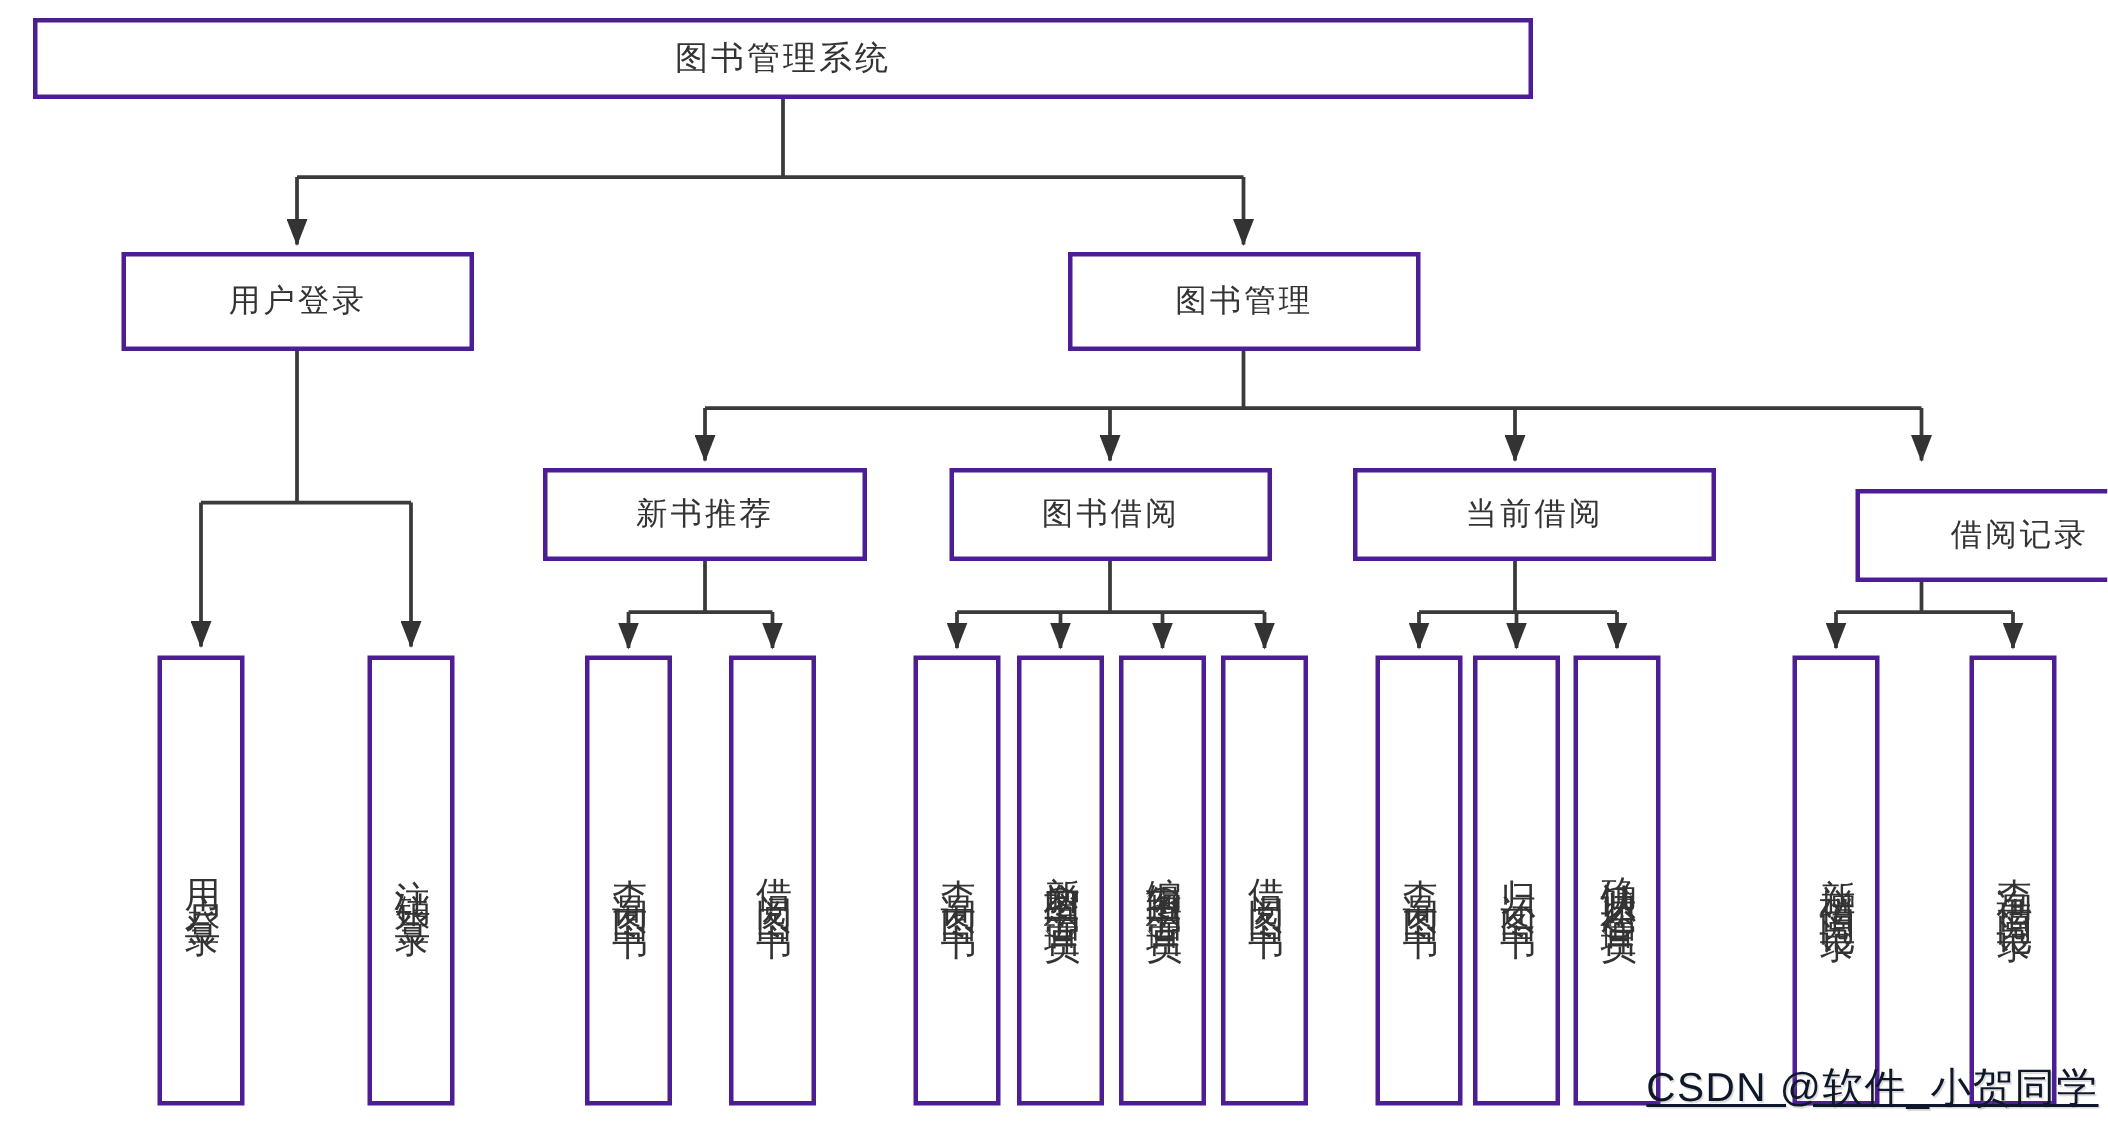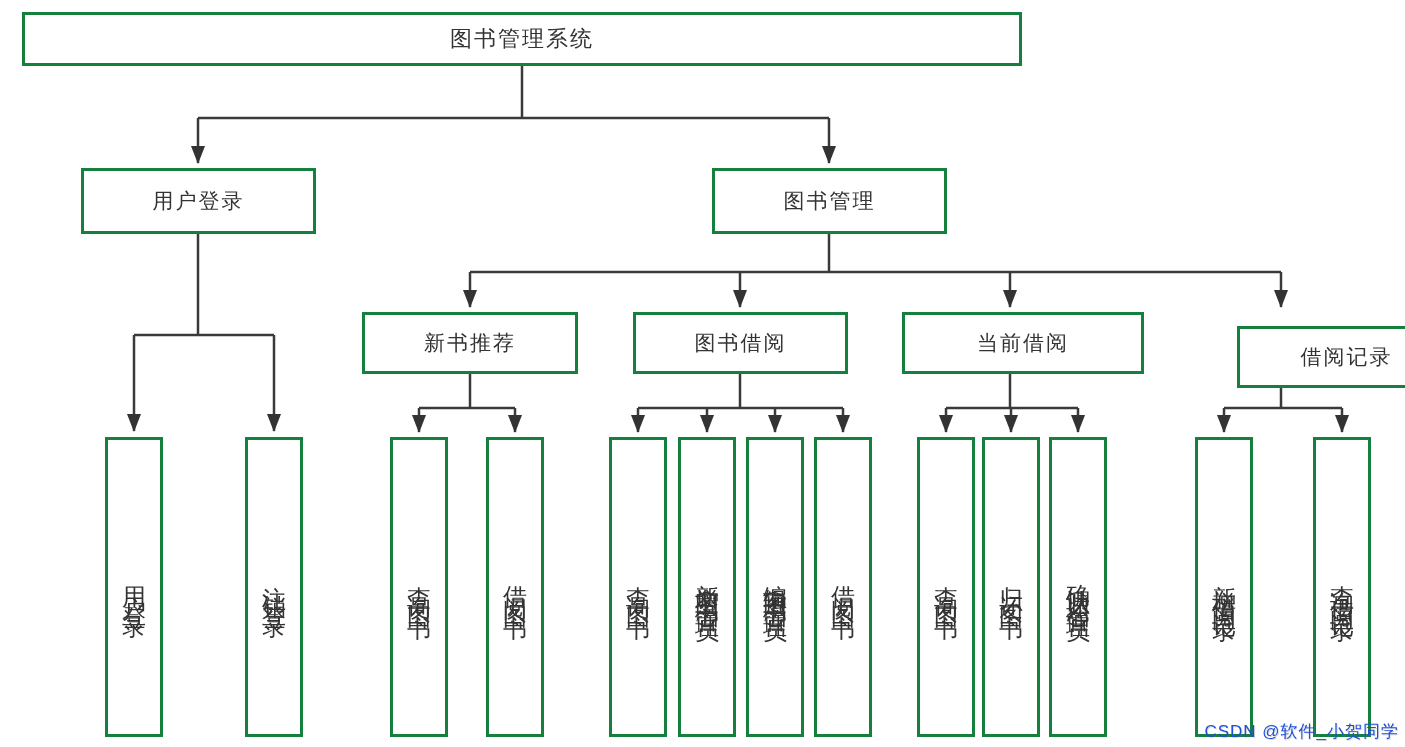--- a/index.html
+++ b/index.html
@@ -13,21 +13,21 @@
   }
   .wires {
     position: absolute;
     left: 0; top: 0;
     width: 1405px; height: 747px;
     pointer-events: none;
   }
   .node {
     position: absolute;
     box-sizing: border-box;
-    border: 3px solid #15803d;
+    border: 3px solid #4c1d95;
     background: #ffffff;
     display: flex;
     align-items: center;
     justify-content: center;
     color: #333333;
   }
   .hlabel {
     font-size: 21px;
     letter-spacing: 2px;
     white-space: nowrap;
@@ -39,26 +39,27 @@
     writing-mode: vertical-rl;
     text-orientation: mixed;
     font-size: 24px;
     line-height: 1;
     letter-spacing: 10px;
   }
   .watermark {
     position: absolute;
     right: 6px;
     bottom: 4px;
-    font-size: 17px;
+    font-size: 27px;
     letter-spacing: 1px;
-    color: #1d4ed8;
+    color: #0f172a;
     text-shadow: 1px 1px 0 rgba(120,120,120,0.25);
     z-index: 10;
     white-space: nowrap;
+    text-decoration: underline;
   }
 </style>
 </head>
 <body>
 
 <div class="stage">
 
   <svg class="wires" width="1405" height="747" viewBox="0 0 1405 747" xmlns="http://www.w3.org/2000/svg">
     <defs>
       <marker id="arw" markerUnits="userSpaceOnUse" viewBox="0 0 18 14" markerWidth="18" markerHeight="14" refX="17" refY="7" orient="auto">

